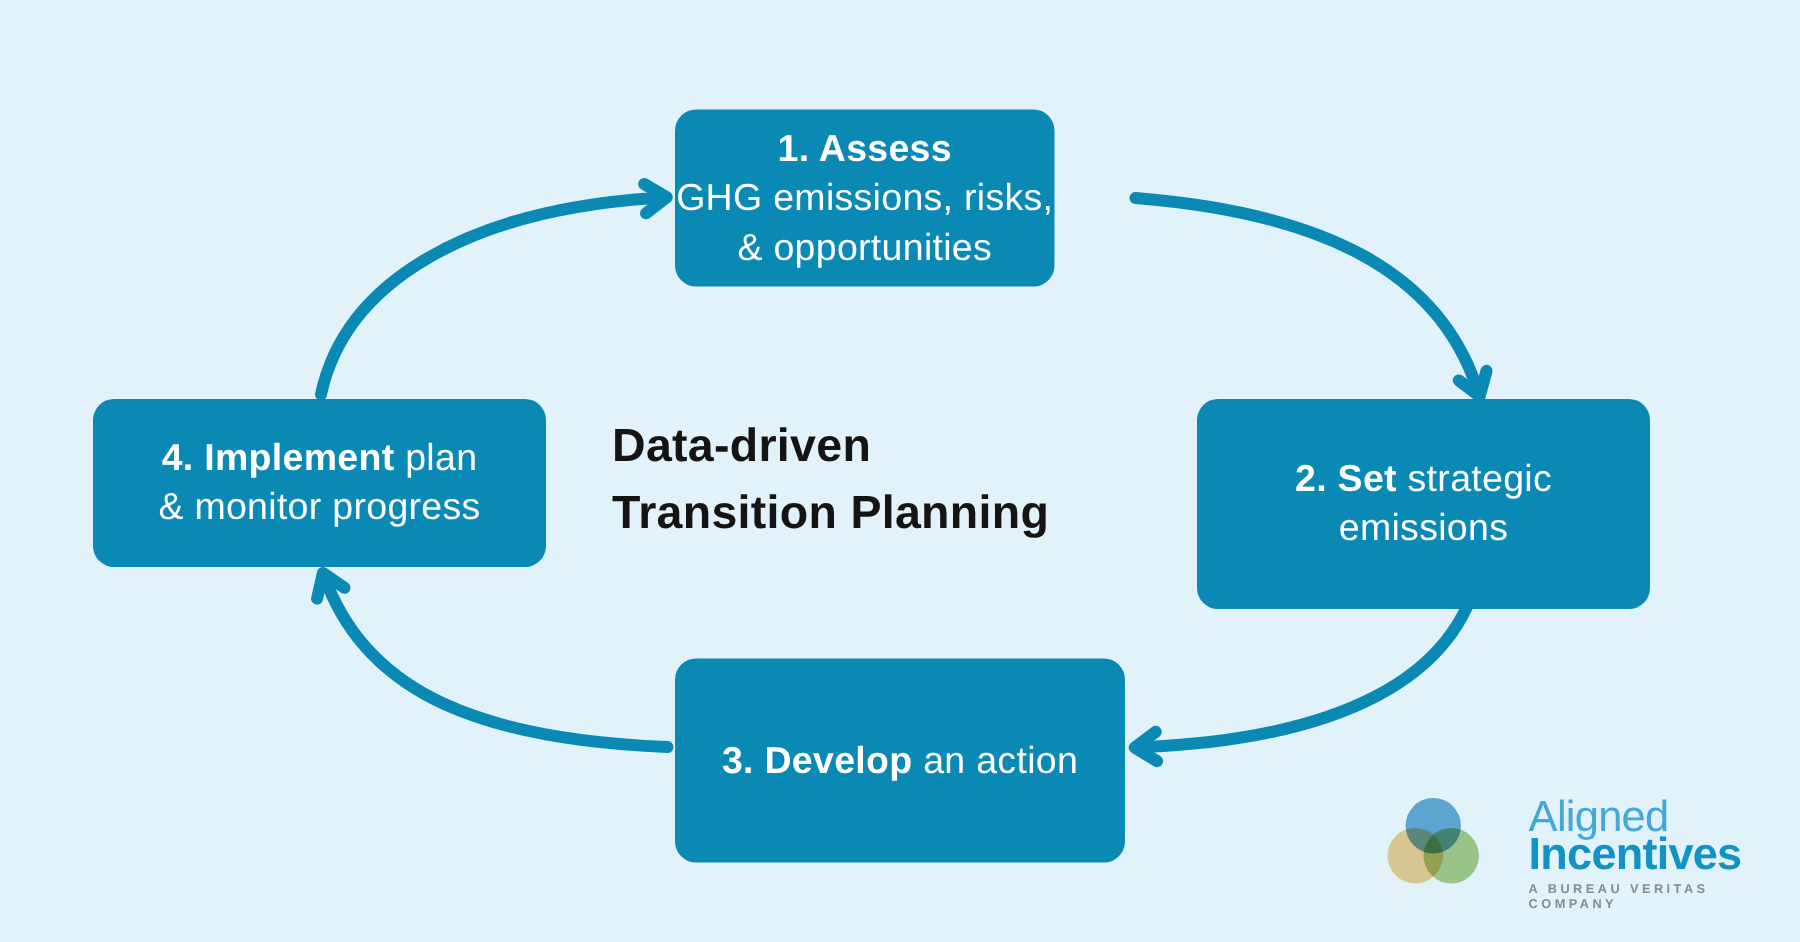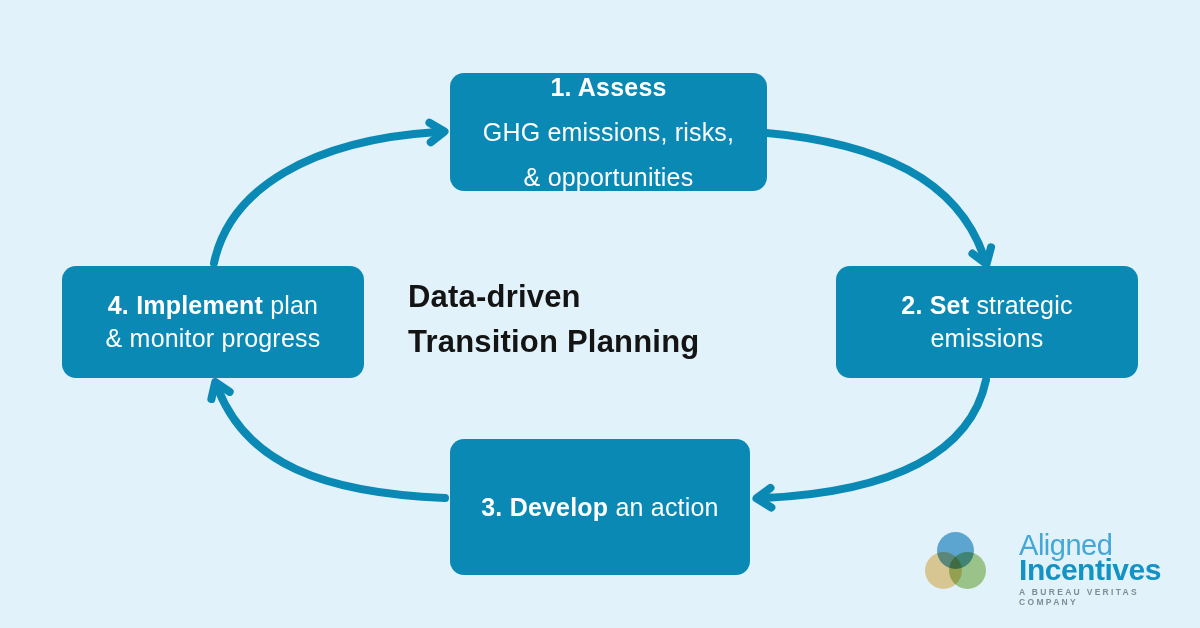--- a/index.html
+++ b/index.html
@@ -17,22 +17,22 @@
     background:#0A89B5;
     border-radius:14px;
     color:#FDFEFF;
     display:flex;flex-direction:column;
     justify-content:center;align-items:center;
     text-align:center;
     font-size:25px;line-height:33px;
     letter-spacing:0.2px;
   }
   .box .b{font-weight:700;color:#FFFFFF;}
-  .box1{left:450px;top:73px;width:317px;height:118px;gap:12px;}
-  .box2{left:836px;top:266px;width:302px;height:112px;}
+  .box1{left:450px;top:73px;width:253px;height:118px;}
+  .box2{left:798px;top:266px;width:302px;height:140px;}
   .box3{left:450px;top:439px;width:300px;height:136px;}
   .box4{left:62px;top:266px;width:302px;height:112px;}
   .title{
     position:absolute;left:408px;top:274px;width:400px;
     text-align:left;font-weight:700;
     font-size:31px;line-height:45px;color:#141414;
     letter-spacing:0.2px;
   }
   .logo{
     position:absolute;left:924px;top:530px;

